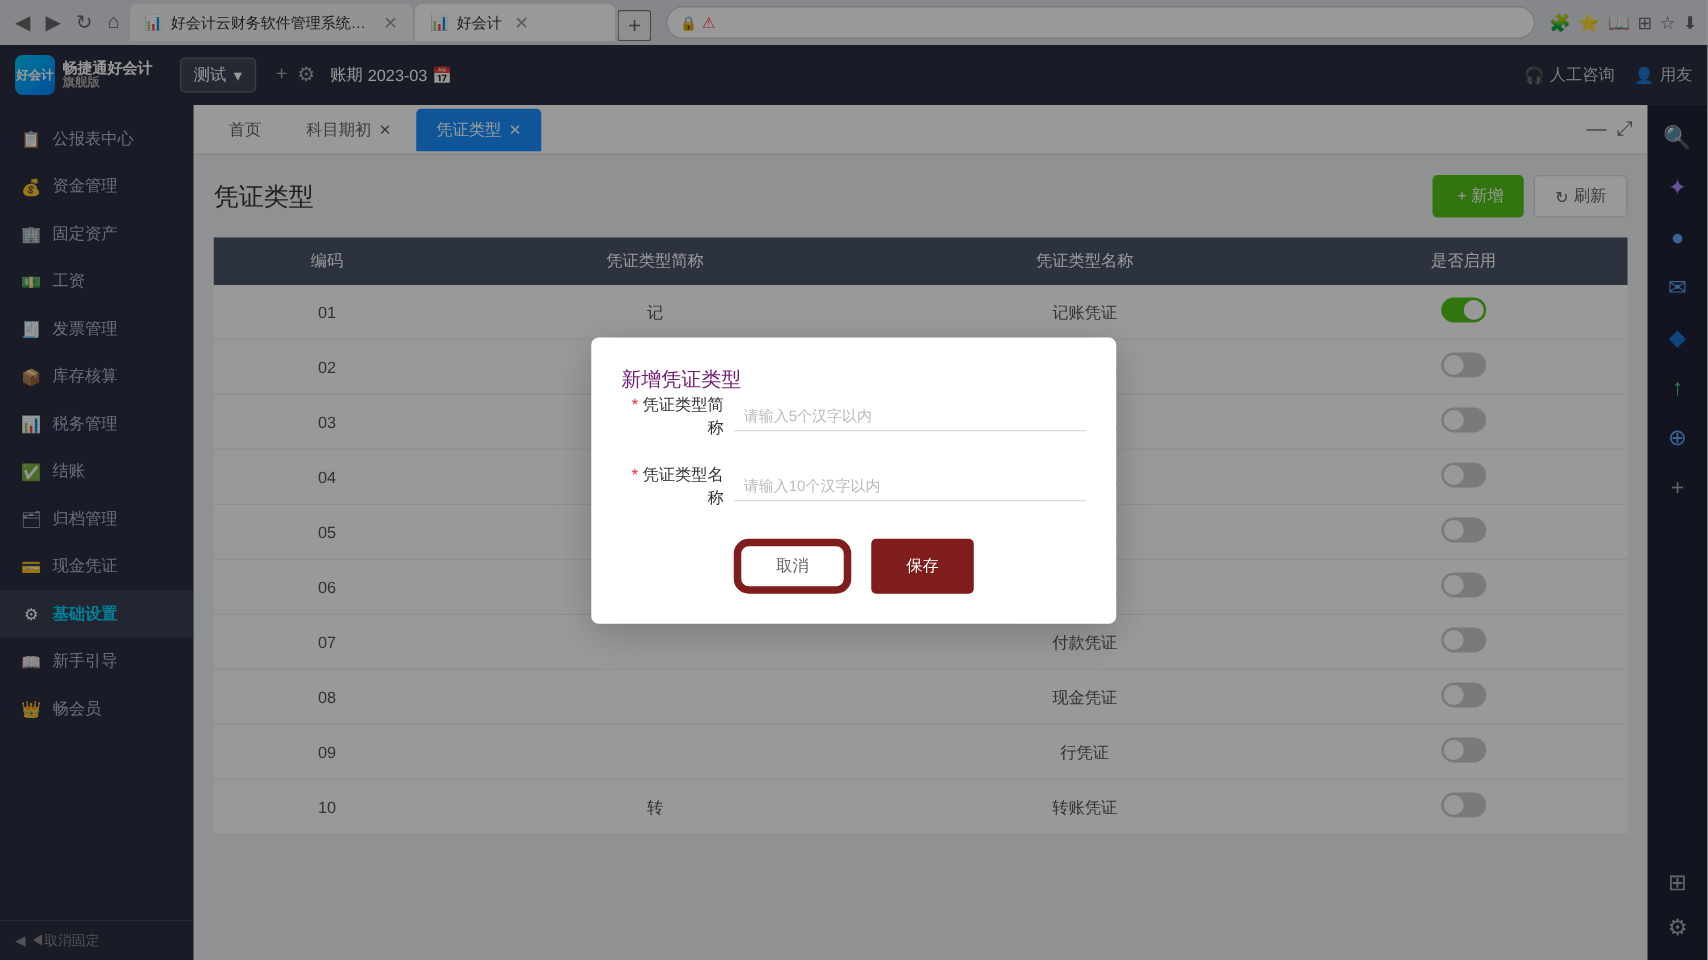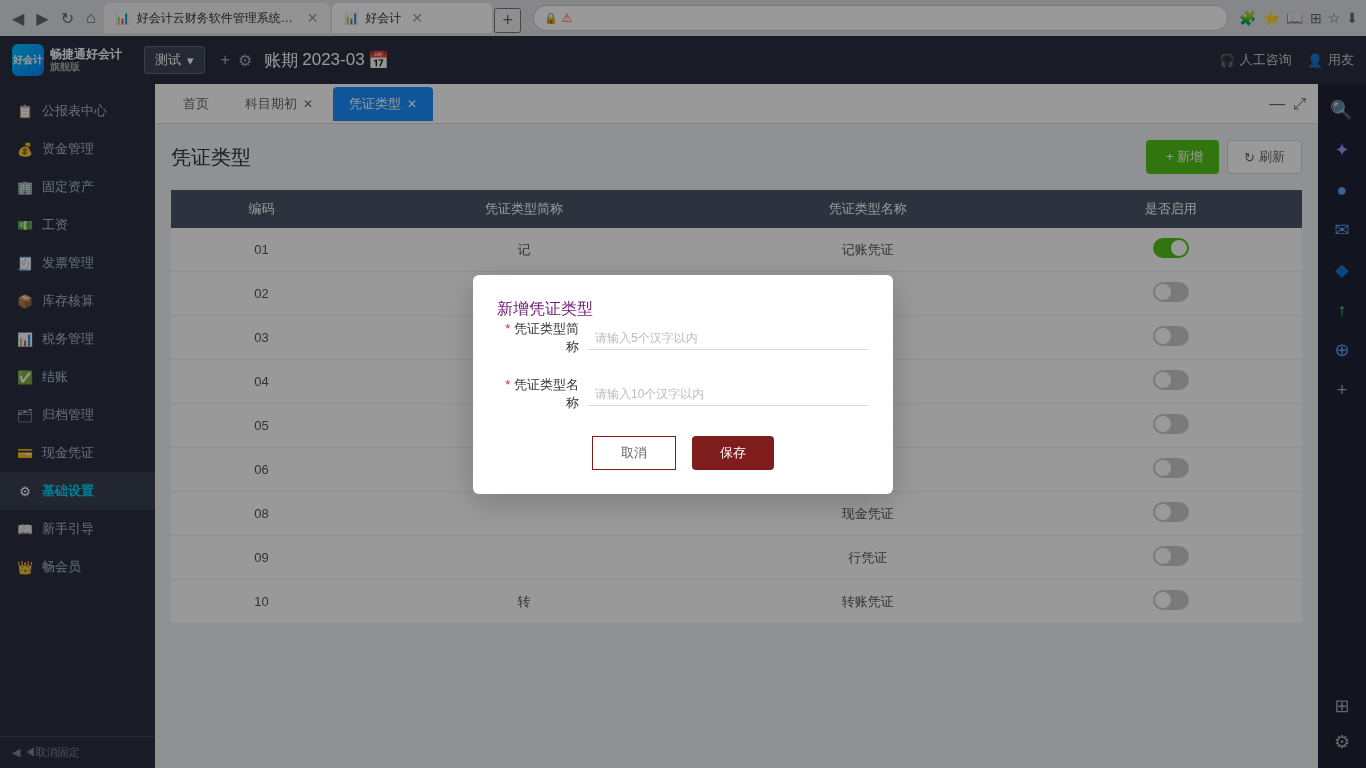--- a/index.html
+++ b/index.html
@@ -23,21 +23,21 @@
     
     .app-header { background: #2a3042; height: 48px; display: flex; align-items: center; padding: 0 12px; gap: 12px; }
     .app-logo { display: flex; align-items: center; gap: 6px; color: #fff; font-size: 13px; font-weight: bold; min-width: 120px; }
     .logo-icon { background: linear-gradient(135deg, #00c8ff, #0084ff); border-radius: 6px; width: 32px; height: 32px; display: flex; align-items: center; justify-content: center; color: #fff; font-size: 10px; font-weight: bold; }
     .logo-text { display: flex; flex-direction: column; line-height: 1.2; }
     .logo-title { font-size: 12px; color: #fff; }
     .logo-sub { font-size: 10px; color: #aaa; }
     .company-selector { background: rgba(255,255,255,0.1); border: 1px solid rgba(255,255,255,0.2); border-radius: 4px; color: #fff; padding: 4px 10px; font-size: 13px; display: flex; align-items: center; gap: 6px; cursor: pointer; }
     .header-icons { display: flex; align-items: center; gap: 8px; margin-left: 4px; }
     .header-icon-btn { color: #aaa; cursor: pointer; font-size: 16px; background: none; border: none; }
-    .period-info { color: #fff; font-size: 17px; display: flex; align-items: center; gap: 4px; }
+    .period-info { color: #fff; font-size: 13px; display: flex; align-items: center; gap: 4px; }
     .header-right { margin-left: auto; display: flex; align-items: center; gap: 16px; }
     .support-btn { color: #ccc; font-size: 13px; display: flex; align-items: center; gap: 4px; cursor: pointer; }
     .user-btn { color: #ccc; font-size: 13px; display: flex; align-items: center; gap: 4px; cursor: pointer; }
 
     
     .main-area { display: flex; flex: 1; overflow: hidden; }
 
     
     .sidebar { width: 155px; background: #2a3042; display: flex; flex-direction: column; padding-top: 8px; overflow-y: auto; flex-shrink: 0; }
     .sidebar-item { display: flex; align-items: center; gap: 8px; padding: 10px 16px; color: #b0b8cc; cursor: pointer; font-size: 13px; transition: background 0.2s; }
@@ -90,21 +90,21 @@
     
     .modal-overlay { position: fixed; top: 0; left: 0; width: 100%; height: 100%; background: rgba(0,0,0,0.4); display: flex; align-items: center; justify-content: center; z-index: 1000; }
     .modal { background: #fff; border-radius: 6px; padding: 24px; width: 420px; box-shadow: 0 8px 32px rgba(0,0,0,0.2); }
     .modal-title { font-size: 16px; color: #701a75; font-weight: 400; }
     .form-item { display: flex; align-items: center; margin-bottom: 20px; }
     .form-label { font-size: 13px; color: #333; width: 90px; text-align: right; padding-right: 8px; flex-shrink: 0; }
     .form-label::before { content: '* '; color: #f5222d; }
     .form-input { flex: 1; border: none; border-bottom: 1px solid #d9d9d9; padding: 4px 8px; font-size: 13px; color: #333; outline: none; }
     .form-input::placeholder { color: #bbb; font-size: 12px; }
     .modal-footer { display: flex; justify-content: center; gap: 16px; margin-top: 24px; }
-    .btn-cancel { background: #fff; color: #666; border: 1px solid #7f1d1d; border-radius: 0; padding: 7px 28px; cursor: pointer; font-size: 13px; }
+    .btn-cancel { background: #fff; color: #666; border: 6px solid #7f1d1d; border-radius: 12px; padding: 7px 28px; cursor: pointer; font-size: 13px; }
     .btn-save { background: #7f1d1d; color: #fff; border: none; border-radius: 4px; padding: 7px 28px; cursor: pointer; font-size: 13px; }
 
     
     ::-webkit-scrollbar { width: 6px; }
     ::-webkit-scrollbar-track { background: #f0f0f0; }
     ::-webkit-scrollbar-thumb { background: #ccc; border-radius: 3px; }
   </style>
 </head>
 <body>
 
@@ -321,20 +321,26 @@
                   <td>付款凭证</td>
                   <td><span class="toggle off"></span></td>
                 </tr>
                 <tr>
                   <td>06</td>
                   <td></td>
                   <td>收款凭证</td>
                   <td><span class="toggle off"></span></td>
                 </tr>
                 <tr>
+                  <td>07</td>
+                  <td></td>
+                  <td>付款凭证</td>
+                  <td><span class="toggle off"></span></td>
+                </tr>
+                <tr>
                   <td>08</td>
                   <td></td>
                   <td>现金凭证</td>
                   <td><span class="toggle off"></span></td>
                 </tr>
                 <tr>
                   <td>09</td>
                   <td></td>
                   <td>行凭证</td>
                   <td><span class="toggle off"></span></td>

